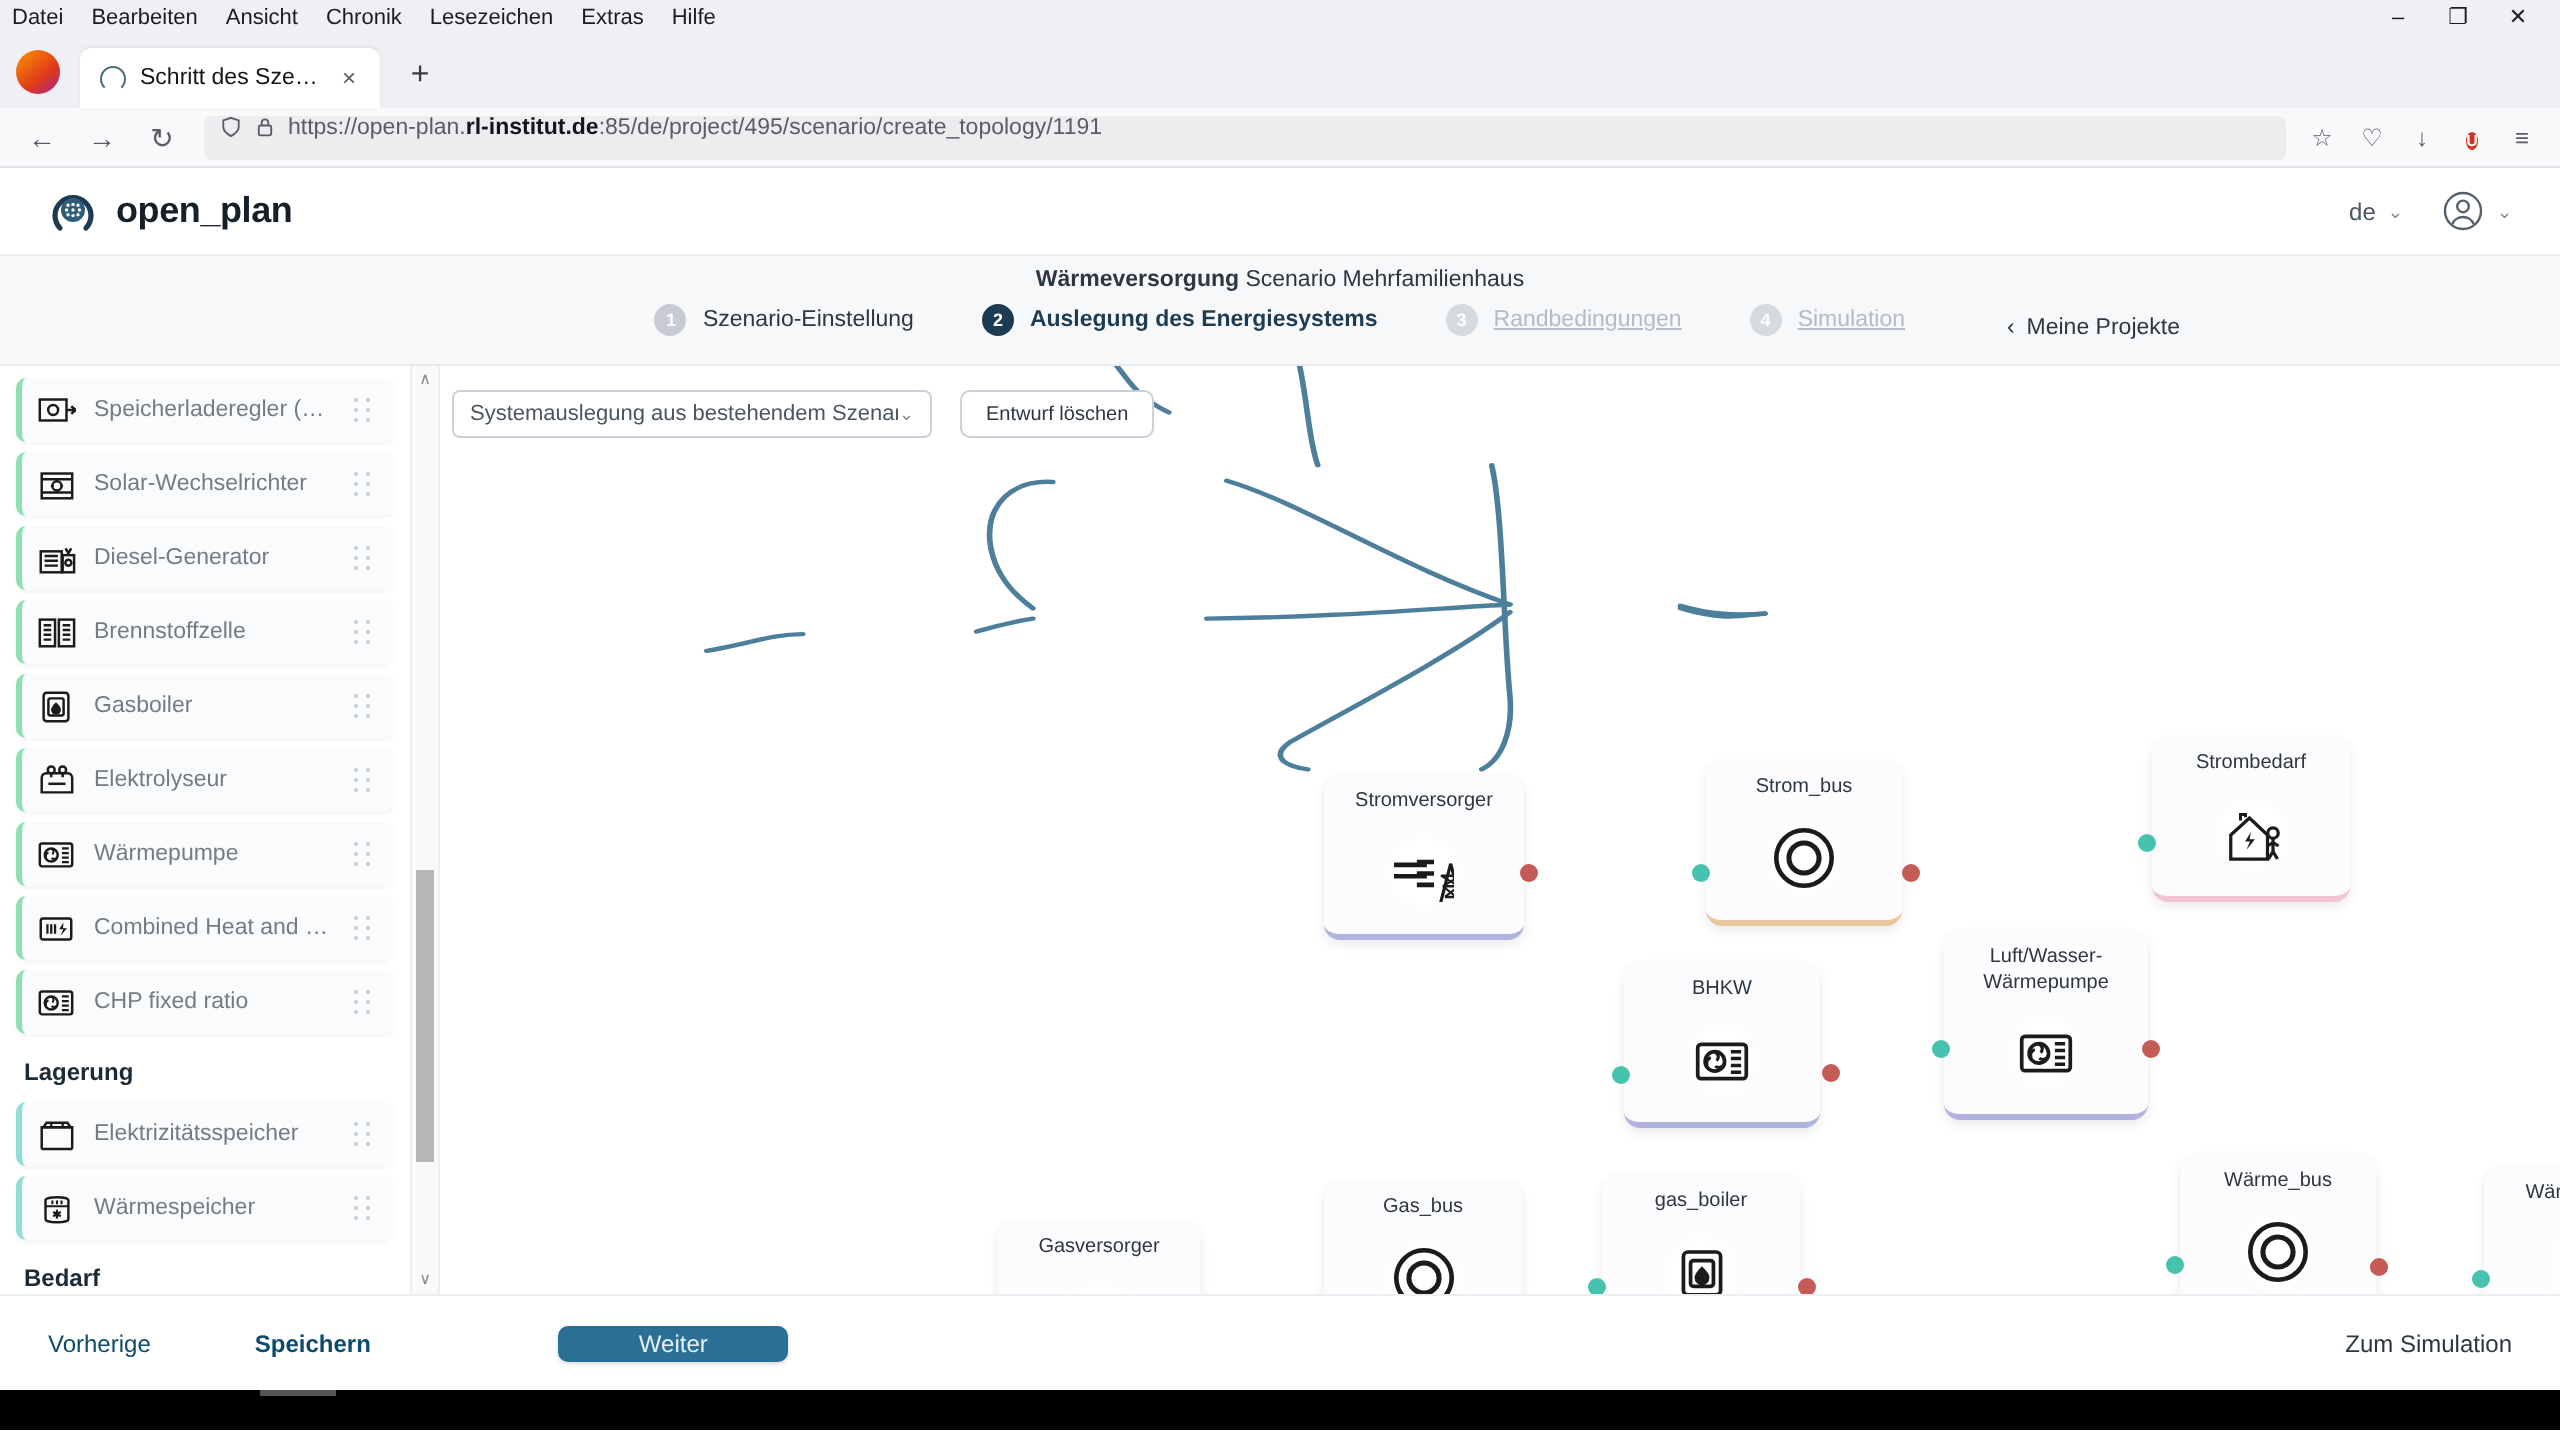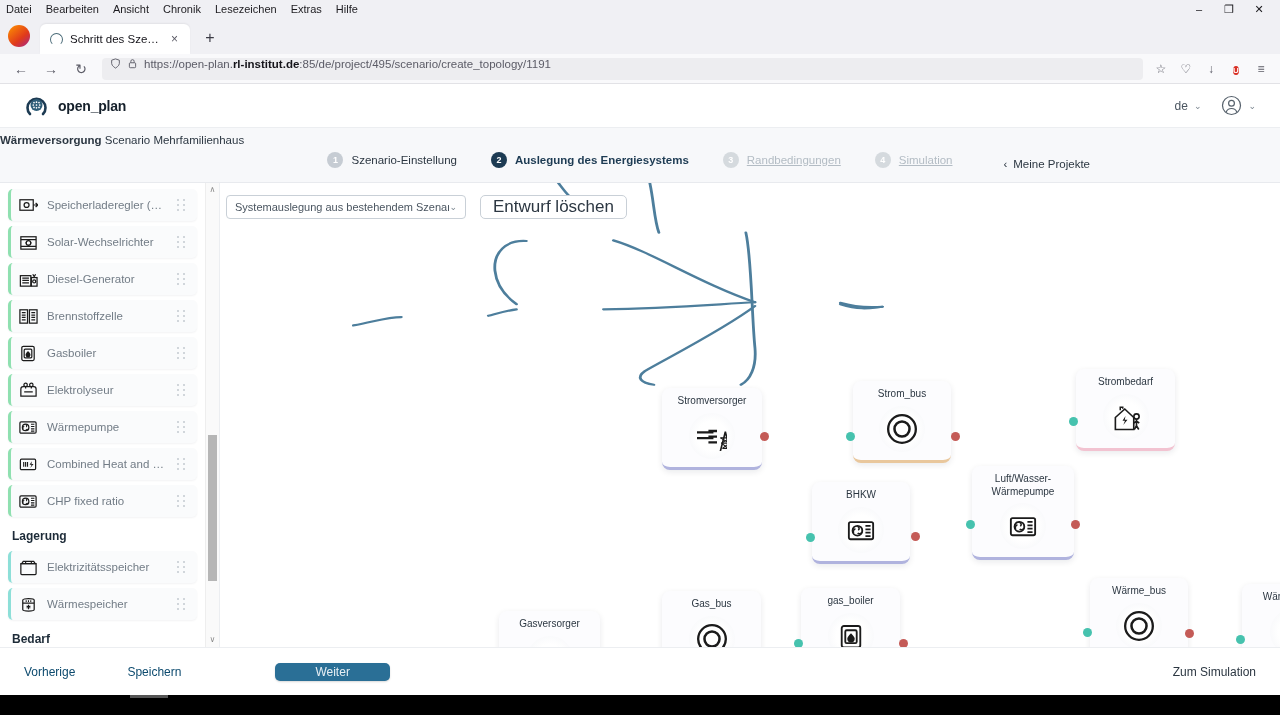--- a/index.html
+++ b/index.html
@@ -45,30 +45,30 @@
   .wctl { display:flex; align-items:center; }
   .wctl div { width:30px; height:18px; line-height:18px; text-align:center;
     font-size:11px; color:#1c1b1f; }
 
   
   .app { height:611px; background:#fff; display:flex; flex-direction:column; }
   .apphead { height:44px; display:flex; align-items:center; padding:0 24px;
     border-bottom:1px solid #eceef1; }
   .logo { display:flex; align-items:center; gap:9px; }
   .logomark { width:25px; height:25px; position:relative; }
-  .logotext { font-size:14px; font-weight:bold; color:#15202b; letter-spacing:-.2px; }
+  .logotext { font-size:18px; font-weight:bold; color:#15202b; letter-spacing:-.2px; }
   .headright { margin-left:auto; display:flex; align-items:center; gap:20px;
     font-size:12px; color:#4a5560; }
   .lang { display:flex; align-items:center; gap:6px; }
   .chev { font-size:9px; color:#7a858f; }
   .usr { display:flex; align-items:center; gap:6px; }
 
   .stepwrap { height:55px; background:#f7f8fa; border-bottom:1px solid #e8eaee;
     position:relative; }
-  .scenline { padding-top:6px; font-size:11.5px; color:#2c3742; }
+  .scenline { text-align:center; padding-top:6px; font-size:11.5px; color:#2c3742; }
   .scenline b { font-weight:bold; }
   .steps { display:flex; justify-content:center; gap:34px; margin-top:6px; }
   .step { display:flex; align-items:center; gap:8px; font-size:11.5px; }
   .stepnum { width:16px; height:16px; border-radius:50%; background:#c6ccd3;
     color:#fff; font-size:9px; font-weight:bold; line-height:16px; text-align:center; flex:none; }
   .step.active .stepnum { background:#1d3b53; }
   .step.done .lbl { color:#2c3742; font-weight:normal; }
   .step.active .lbl { color:#1d3b53; font-weight:bold; }
   .step.todo .stepnum { background:#d5dade; }
   .step.todo .lbl { color:#b3bcc4;text-decoration:underline; }
@@ -105,21 +105,21 @@
 
   
   .canvas { flex:1; position:relative; background:#fff; overflow:hidden; }
   .toolbar { position:absolute; left:6px; top:12px; display:flex; gap:14px;
     z-index:6; }
   .select { width:240px; height:24px; border:1px solid #c9d0d7; border-radius:4px;
     background:#fff; display:flex; align-items:center; padding:0 8px;
     font-size:11px; color:#4a5560; }
   .select .stxt { flex:1; white-space:nowrap; overflow:hidden; }
   .btn-outline { height:24px; border:1px solid #c9d0d7; border-radius:5px;
-    background:#fff; padding:0 12px; font-size:17px; color:#2c3742;
+    background:#fff; padding:0 12px; font-size:10px; color:#2c3742;
     display:flex; align-items:center; }
 
   .node { position:absolute; width:100px; background:#fcfcfe; border-radius:8px;
     border-bottom:3px solid #b0b3de; box-shadow:0 2px 6px rgba(16,24,40,.09);
     display:flex; flex-direction:column; align-items:center; padding:7px 4px 8px;
     z-index:4; }
   .node.bus { border-bottom-color:#e9c79c; }
   .node.demand { border-bottom-color:#f2c3d1; }
   .node.demand2 { border-bottom-color:#b9bce4; }
   .ntitle { font-size:10px; color:#2c3742; text-align:center; line-height:1.25;
@@ -131,21 +131,21 @@
   .port { position:absolute; width:9px; height:9px; border-radius:50%; z-index:7; }
   .port.out { background:#c45b57; }
   .port.in { background:#46c2ae; }
 
   .edges { position:absolute; inset:0; z-index:2; pointer-events:none; }
 
   
   .footer { height:48px; border-top:1px solid #eceef1; display:flex;
     align-items:center; padding:0 24px; background:#fff; }
   .fitem { font-size:12px; color:#0c4a6e; margin-right:52px; }
-  .fitem.b { font-weight:normal; }
+  .fitem.b { font-weight:bold; }
   .btn-primary { height:18px; background:#2a6f96; color:#e7eff4; border-radius:5px;
     padding:0 40px; font-size:12px; display:flex; align-items:center;
     justify-content:center; box-shadow:0 1px 2px rgba(0,0,0,.15);margin-left:42px; }
   .fright { margin-left:auto; font-size:12px; color:#2c3742; }
 
   .taskbar { height:20px; background:#000; position:relative; }
   .tbhl { position:absolute; left:130px; top:0; width:38px; height:3px; background:#555; }
 </style>
 </head>
 <body>

